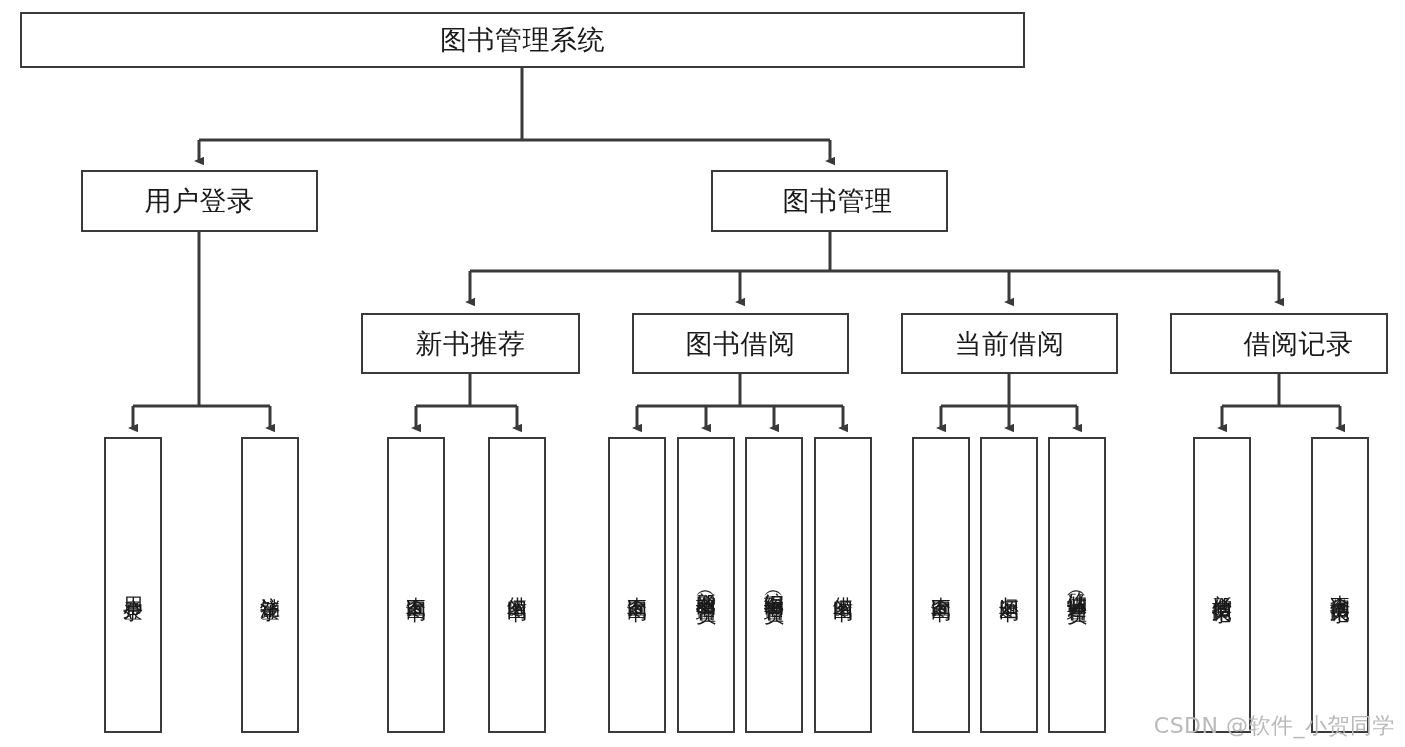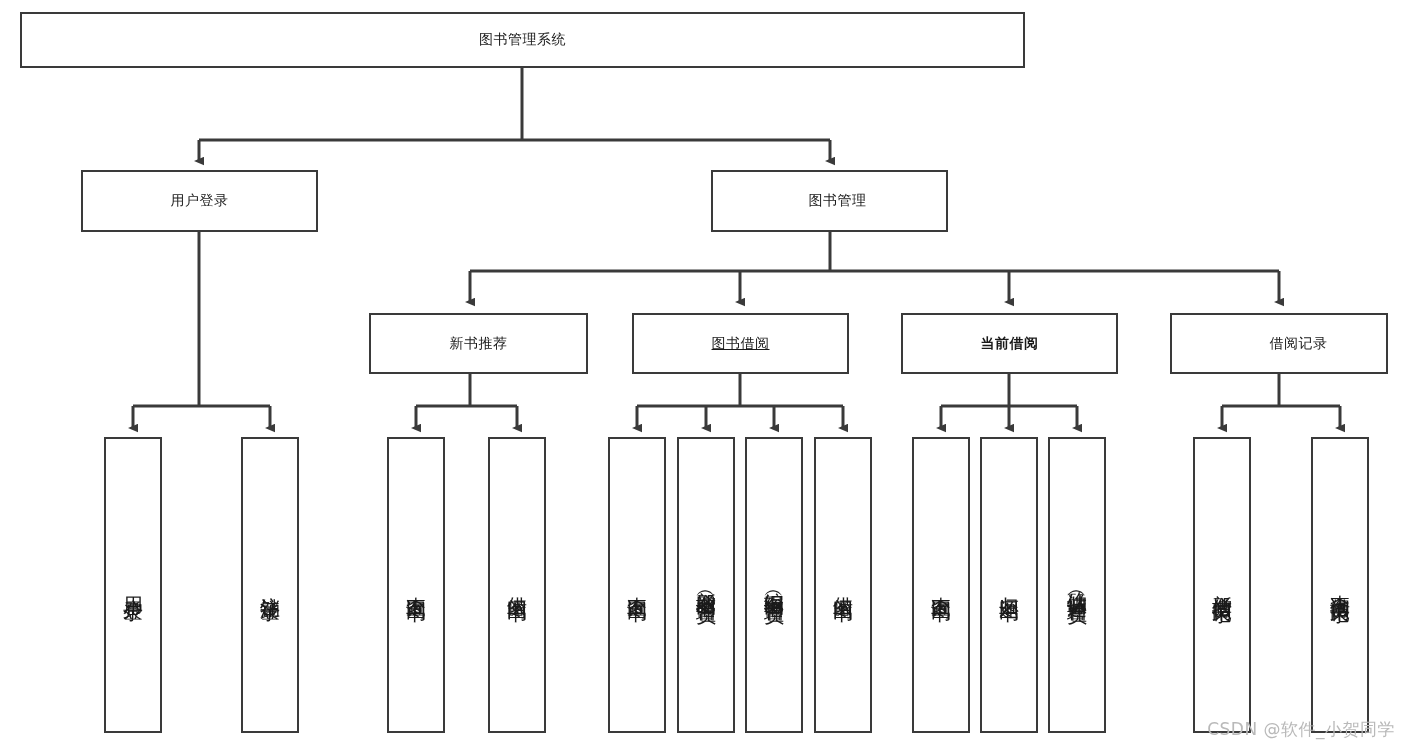--- a/index.html
+++ b/index.html
@@ -31,42 +31,42 @@
     box-sizing: border-box;
     background: #ffffff;
     border: 2.5px solid #3a3a3a;
     display: flex;
     align-items: center;
     justify-content: center;
     color: #1a1a1a;
   }
   .node-box.horizontal {
     writing-mode: horizontal-tb;
-    font-size: 14px;
+    font-size: 27px;
     letter-spacing: 0.5px;
   }
   .node-box.vertical {
     writing-mode: vertical-rl;
     text-orientation: upright;
     font-size: 20px;
     letter-spacing: 2px;
     line-height: 1.05;
     text-align: center;
     padding: 6px 0;
   }
   .node-box.vertical > span {
     writing-mode: vertical-rl;
     text-orientation: upright;
     display: block;
   }
   .watermark {
     position: absolute;
     right: 10px;
     bottom: 6px;
-    font-size: 17px;
+    font-size: 22px;
     color: #b9b9b9;
     letter-spacing: 0.5px;
     white-space: nowrap;
     pointer-events: none;
   }
 </style>
 </head>
 <body>
 
 <div id="diagram-root">
@@ -127,27 +127,27 @@
     <span>图书管理系统</span>
   </div>
 
   <div class="node-box horizontal" style="left:81px; top:170px; width:237px; height:62px;">
     <span>用户登录</span>
   </div>
   <div class="node-box horizontal" style="left:711px; top:170px; width:237px; height:62px;padding-left:16px;">
     <span>图书管理</span>
   </div>
 
-  <div class="node-box horizontal" style="left:369px; top:313px; width:219px; height:61px;">
+  <div class="node-box horizontal" style="left:361px; top:313px; width:219px; height:61px;">
     <span>新书推荐</span>
   </div>
-  <div class="node-box horizontal" style="left:632px; top:313px; width:217px; height:61px;text-decoration:underline;">
+  <div class="node-box horizontal" style="left:632px; top:313px; width:217px; height:61px;">
     <span>图书借阅</span>
   </div>
-  <div class="node-box horizontal" style="left:901px; top:313px; width:217px; height:61px;font-weight:bold;">
+  <div class="node-box horizontal" style="left:901px; top:313px; width:217px; height:61px;">
     <span>当前借阅</span>
   </div>
   <div class="node-box horizontal" style="left:1170px; top:313px; width:218px; height:61px;padding-left:39px;">
     <span>借阅记录</span>
   </div>
 
   <div class="node-box vertical" style="left:104px; top:437px; width:58px; height:296px;">
     <span>用户登录</span>
   </div>
   <div class="node-box vertical" style="left:241px; top:437px; width:58px; height:296px;">

